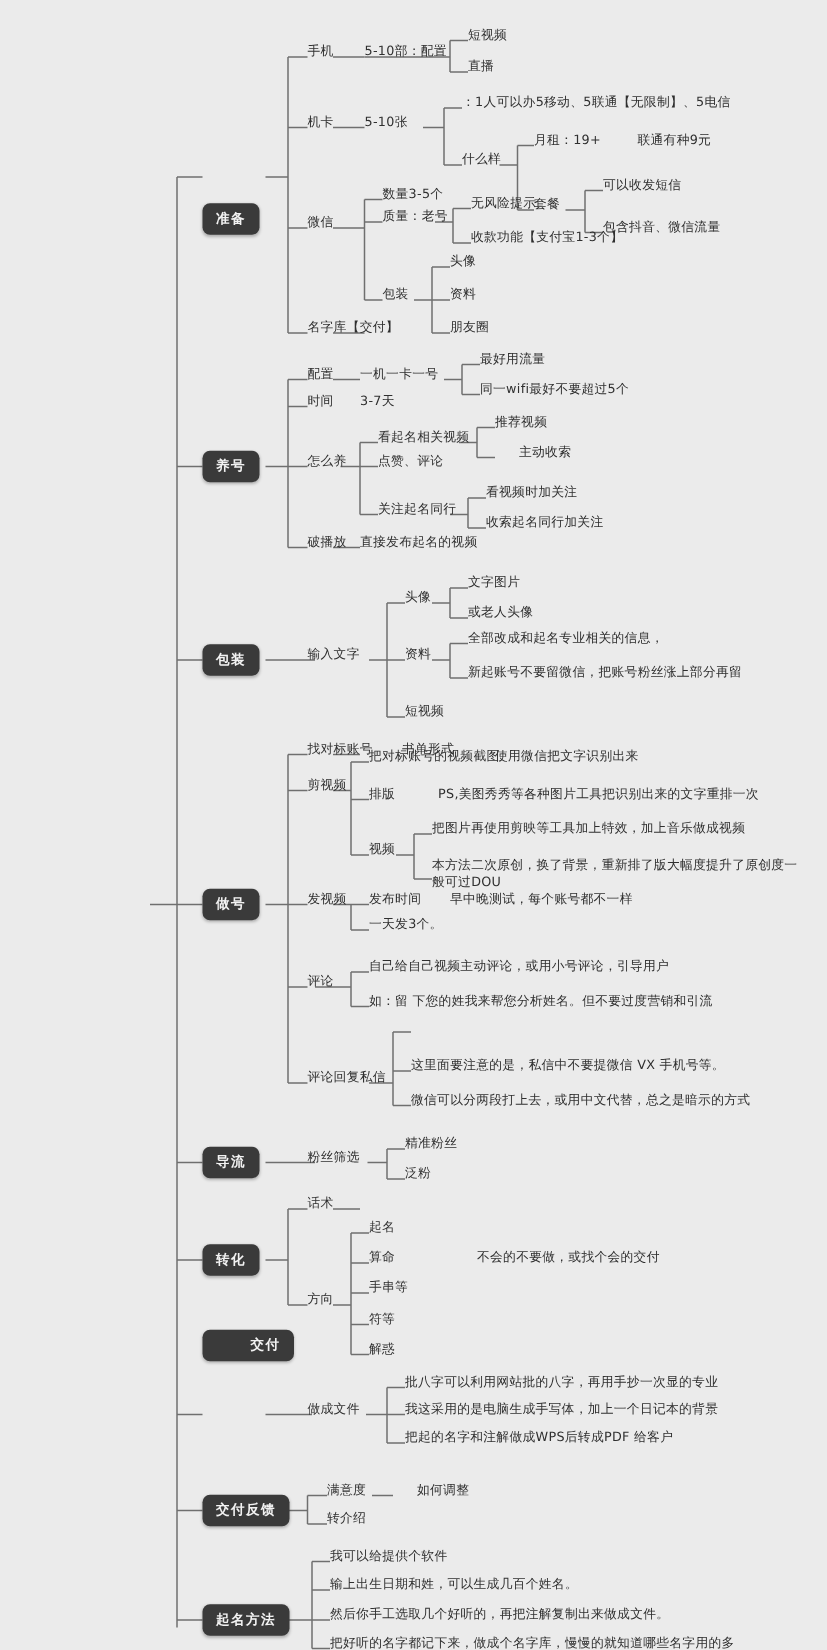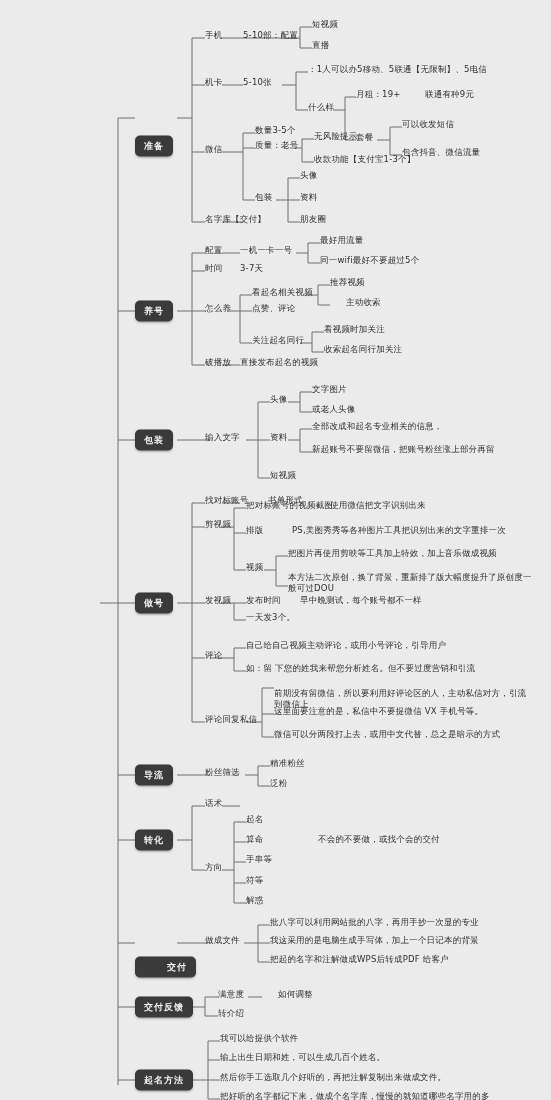--- a/index.html
+++ b/index.html
@@ -256,21 +256,21 @@
     </g>
   </svg>
 
 
   <div class="boxnode" style="left:135px;top:118px;margin-top:28px;"><span>准备</span></div>
   <div class="boxnode" style="left:135px;top:311px;"><span>养号</span></div>
   <div class="boxnode" style="left:135px;top:440px;"><span>包装</span></div>
   <div class="boxnode" style="left:135px;top:603px;"><span>做号</span></div>
   <div class="boxnode" style="left:135px;top:775px;"><span>导流</span></div>
   <div class="boxnode" style="left:135px;top:840px;"><span>转化</span></div>
-  <div class="boxnode" style="left:135px;top:967px;padding-left:32px;"><span>交付</span></div>
+  <div class="boxnode" style="left:135px;top:897px;padding-left:32px;"><span>交付</span></div>
   <div class="boxnode" style="left:135px;top:1007px;"><span>交付反馈</span></div>
   <div class="boxnode" style="left:135px;top:1080px;"><span>起名方法</span></div>
 
   <div class="node" style="left:205px;top:35px;">手机</div>
   <div class="node" style="left:243px;top:35px;">5-10部：配置</div>
   <div class="node" style="left:312px;top:24px;">短视频</div>
   <div class="node" style="left:312px;top:45px;">直播</div>
 
   <div class="node" style="left:205px;top:82px;">机卡</div>
   <div class="node" style="left:243px;top:82px;">5-10张</div>
@@ -338,21 +338,20 @@
   <div class="node" style="left:205px;top:600px;">发视频</div>
   <div class="node" style="left:246px;top:600px;">发布时间</div>
   <div class="node" style="left:300px;top:600px;">早中晚测试，每个账号都不一样</div>
   <div class="node" style="left:246px;top:617px;">一天发3个。</div>
 
   <div class="node" style="left:205px;top:655px;">评论</div>
   <div class="node" style="left:246px;top:645px;">自己给自己视频主动评论，或用小号评论，引导用户</div>
   <div class="node" style="left:246px;top:668px;">如：留 下您的姓我来帮您分析姓名。但不要过度营销和引流</div>
 
   <div class="node" style="left:205px;top:719px;">评论回复私信</div>
-  <div class="node wrapnode" style="left:274px;top:699px;width:255px;">前期没有留微信，所以要利用好评论区的人，主动私信对方，引流到微信上</div>
   <div class="node" style="left:274px;top:711px;">这里面要注意的是，私信中不要提微信 VX 手机号等。</div>
   <div class="node" style="left:274px;top:734px;">微信可以分两段打上去，或用中文代替，总之是暗示的方式</div>
 
   <div class="node" style="left:205px;top:772px;">粉丝筛选</div>
   <div class="node" style="left:270px;top:763px;">精准粉丝</div>
   <div class="node" style="left:270px;top:783px;">泛粉</div>
 
   <div class="node" style="left:205px;top:803px;">话术</div>
   <div class="node" style="left:205px;top:867px;">方向</div>
   <div class="node" style="left:246px;top:819px;">起名</div>

